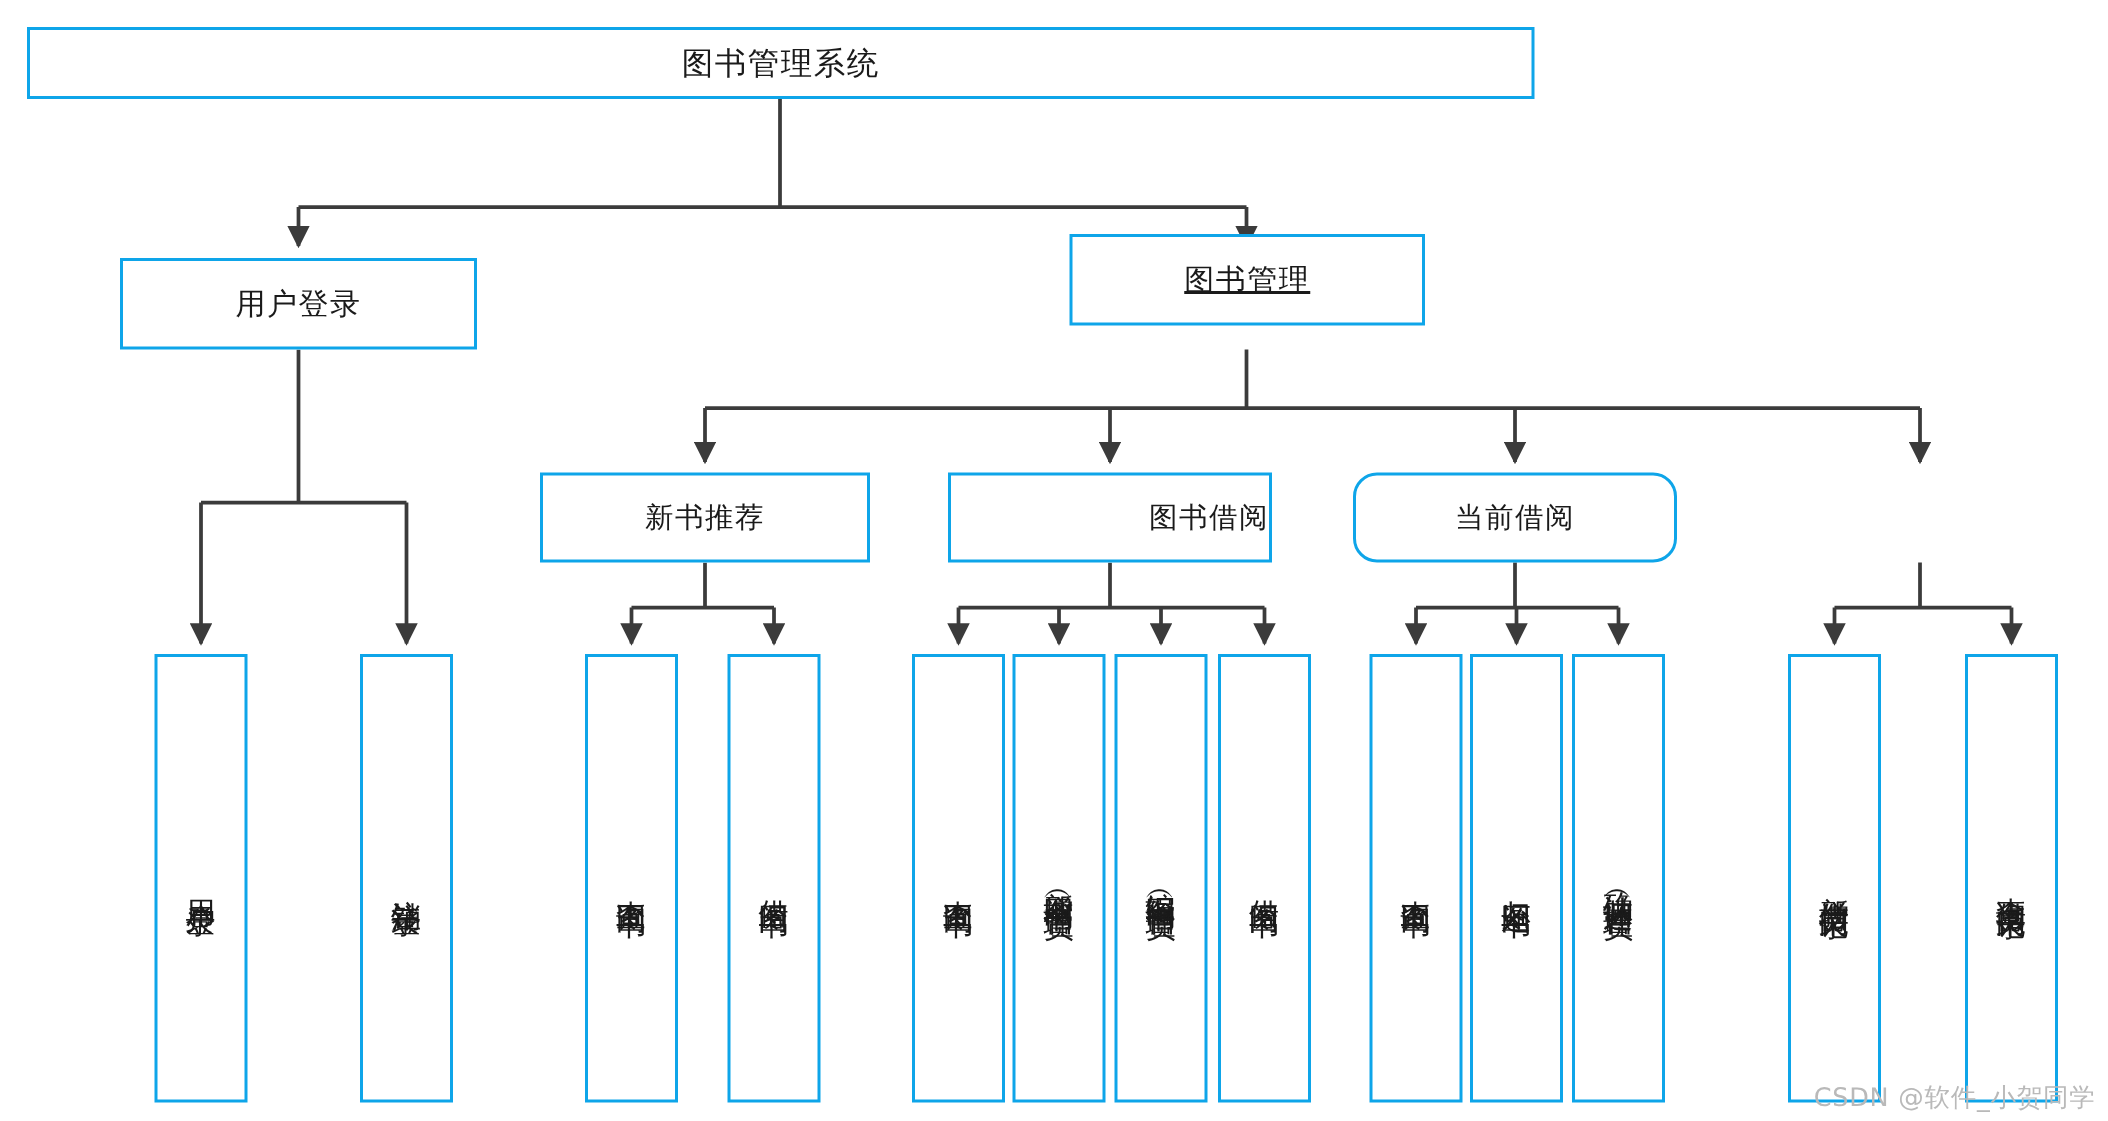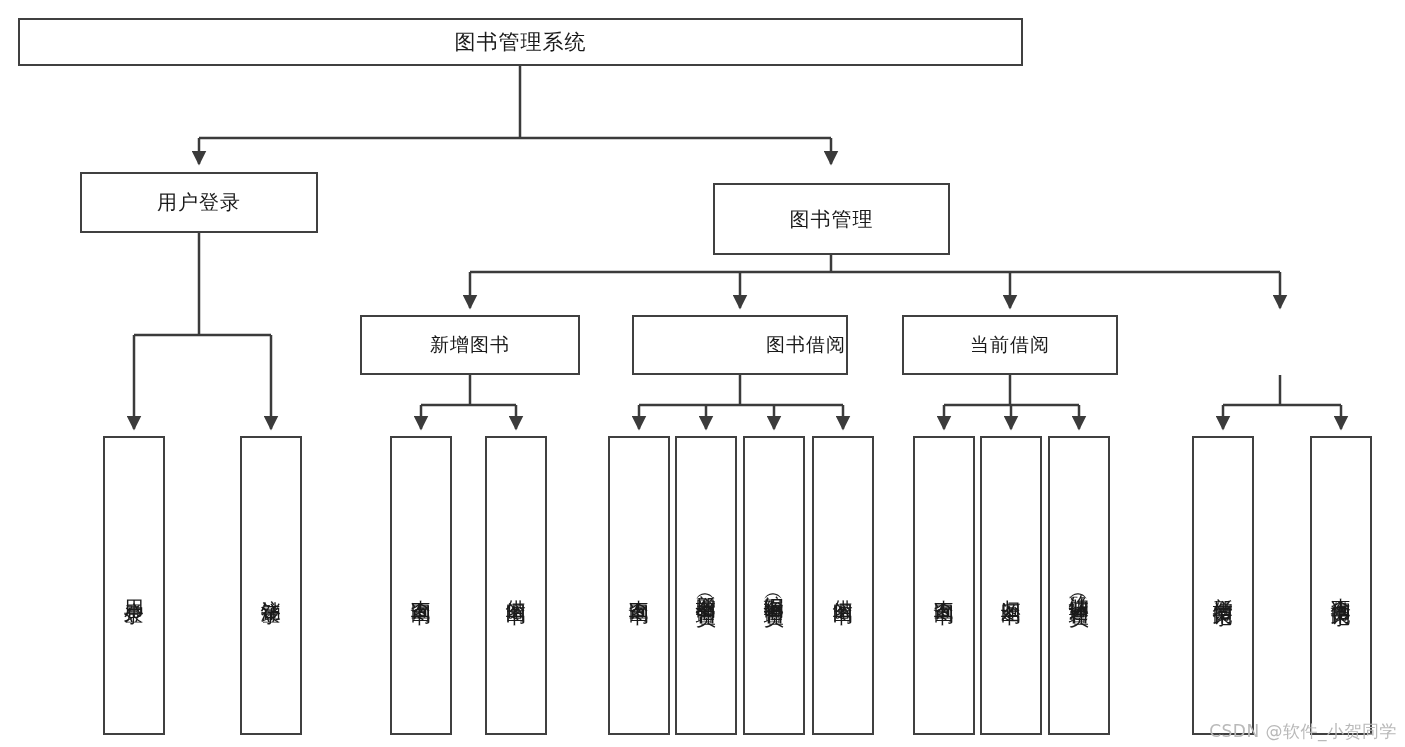--- a/index.html
+++ b/index.html
@@ -23,21 +23,21 @@
     left: 0;
     top: 0;
     width: 1405px;
     height: 747px;
     pointer-events: none;
   }
   .node {
     position: absolute;
     box-sizing: border-box;
     background: #ffffff;
-    border: 2px solid #404040;
+    border: 2px solid #0ea5e9;
     display: flex;
     align-items: center;
     justify-content: center;
     color: #1a1a1a;
     z-index: 2;
   }
   .node.root {
     font-size: 21px;
     border-width: 2px;
   }
@@ -130,31 +130,31 @@
     </g>
   </svg>
 
   <div class="node root" style="left:18px; top:18px; width:1005px; height:48px;">
     <span class="htext">图书管理系统</span>
   </div>
 
   <div class="node lvl2" style="left:80px; top:172px; width:238px; height:61px;">
     <span class="htext">用户登录</span>
   </div>
-  <div class="node lvl2" style="left:713px; top:183px; width:237px; height:72px;">
+  <div class="node lvl2" style="left:713px; top:156px; width:237px; height:61px;text-decoration:underline;">
     <span class="htext">图书管理</span>
   </div>
 
   <div class="node lvl3" style="left:360px; top:315px; width:220px; height:60px;">
-    <span class="htext">新增图书</span>
+    <span class="htext">新书推荐</span>
   </div>
   <div class="node lvl3" style="left:632px; top:315px; width:216px; height:60px;justify-content:flex-end;">
     <span class="htext">图书借阅</span>
   </div>
-  <div class="node lvl3" style="left:902px; top:315px; width:216px; height:60px;">
+  <div class="node lvl3" style="left:902px; top:315px; width:216px; height:60px;border-radius:16px;">
     <span class="htext">当前借阅</span>
   </div>
 
   <div class="node leaf" style="left:103px; top:436px; width:62px; height:299px;">
     <span class="vtext">用户登录</span>
   </div>
   <div class="node leaf" style="left:240px; top:436px; width:62px; height:299px;">
     <span class="vtext">注销登录</span>
   </div>
 

